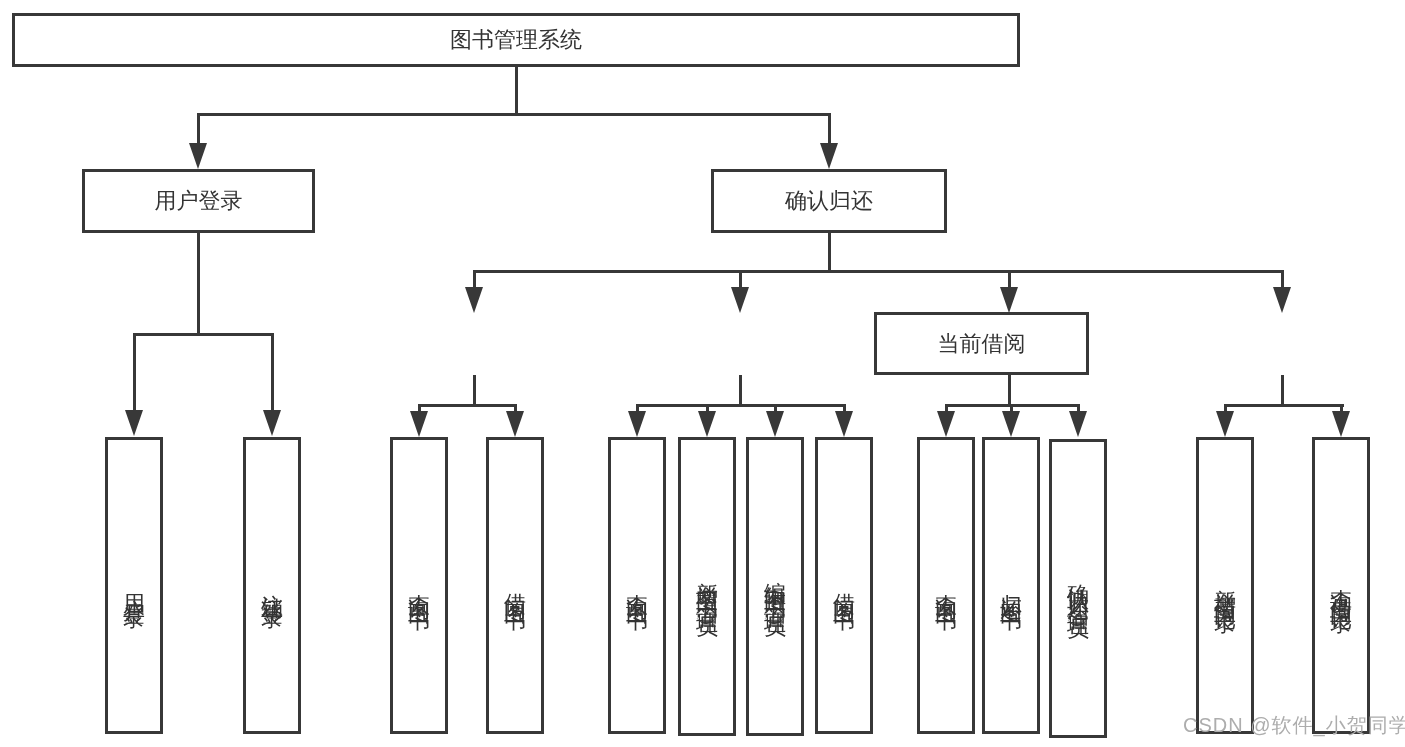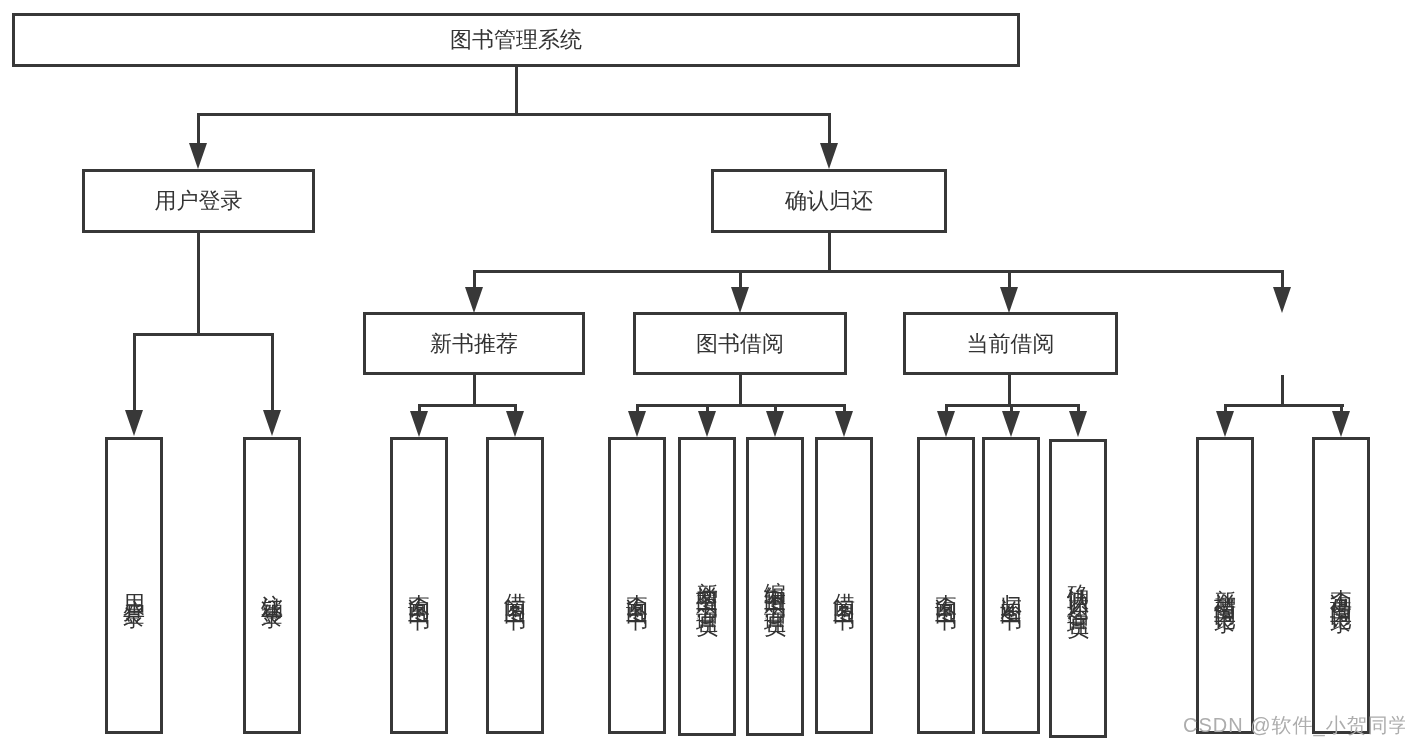--- a/index.html
+++ b/index.html
@@ -56,23 +56,21 @@
   <div class="hline" style="left:473px;top:270px;width:811px;height:3px"></div>
   <div class="vline" style="left:473px;top:270px;width:3px;height:22px"></div>
   <div class="arrow" style="left:465px;top:287px"></div>
   <div class="vline" style="left:739px;top:270px;width:3px;height:22px"></div>
   <div class="arrow" style="left:731px;top:287px"></div>
   <div class="vline" style="left:1008px;top:270px;width:3px;height:22px"></div>
   <div class="arrow" style="left:1000px;top:287px"></div>
   <div class="vline" style="left:1281px;top:270px;width:3px;height:22px"></div>
   <div class="arrow" style="left:1273px;top:287px"></div>
 
-  <div class="node" style="left:363px;top:312px;width:222px;height:63px">新书推荐</div>
-  <div class="node" style="left:633px;top:312px;width:214px;height:63px">图书借阅</div>
-  <div class="node" style="left:903px;top:312px;width:215px;height:63px">当前借阅</div>
+  <div class="node" style="left:874px;top:312px;width:215px;height:63px">当前借阅</div>
 
   <div class="vline" style="left:473px;top:375px;width:3px;height:32px"></div>
   <div class="hline" style="left:418px;top:404px;width:99px;height:3px"></div>
   <div class="vline" style="left:418px;top:404px;width:3px;height:11px"></div>
   <div class="arrow" style="left:410px;top:411px"></div>
   <div class="vline" style="left:514px;top:404px;width:3px;height:11px"></div>
   <div class="arrow" style="left:506px;top:411px"></div>
 
   <div class="vline" style="left:739px;top:375px;width:3px;height:32px"></div>
   <div class="hline" style="left:636px;top:404px;width:210px;height:3px"></div>

